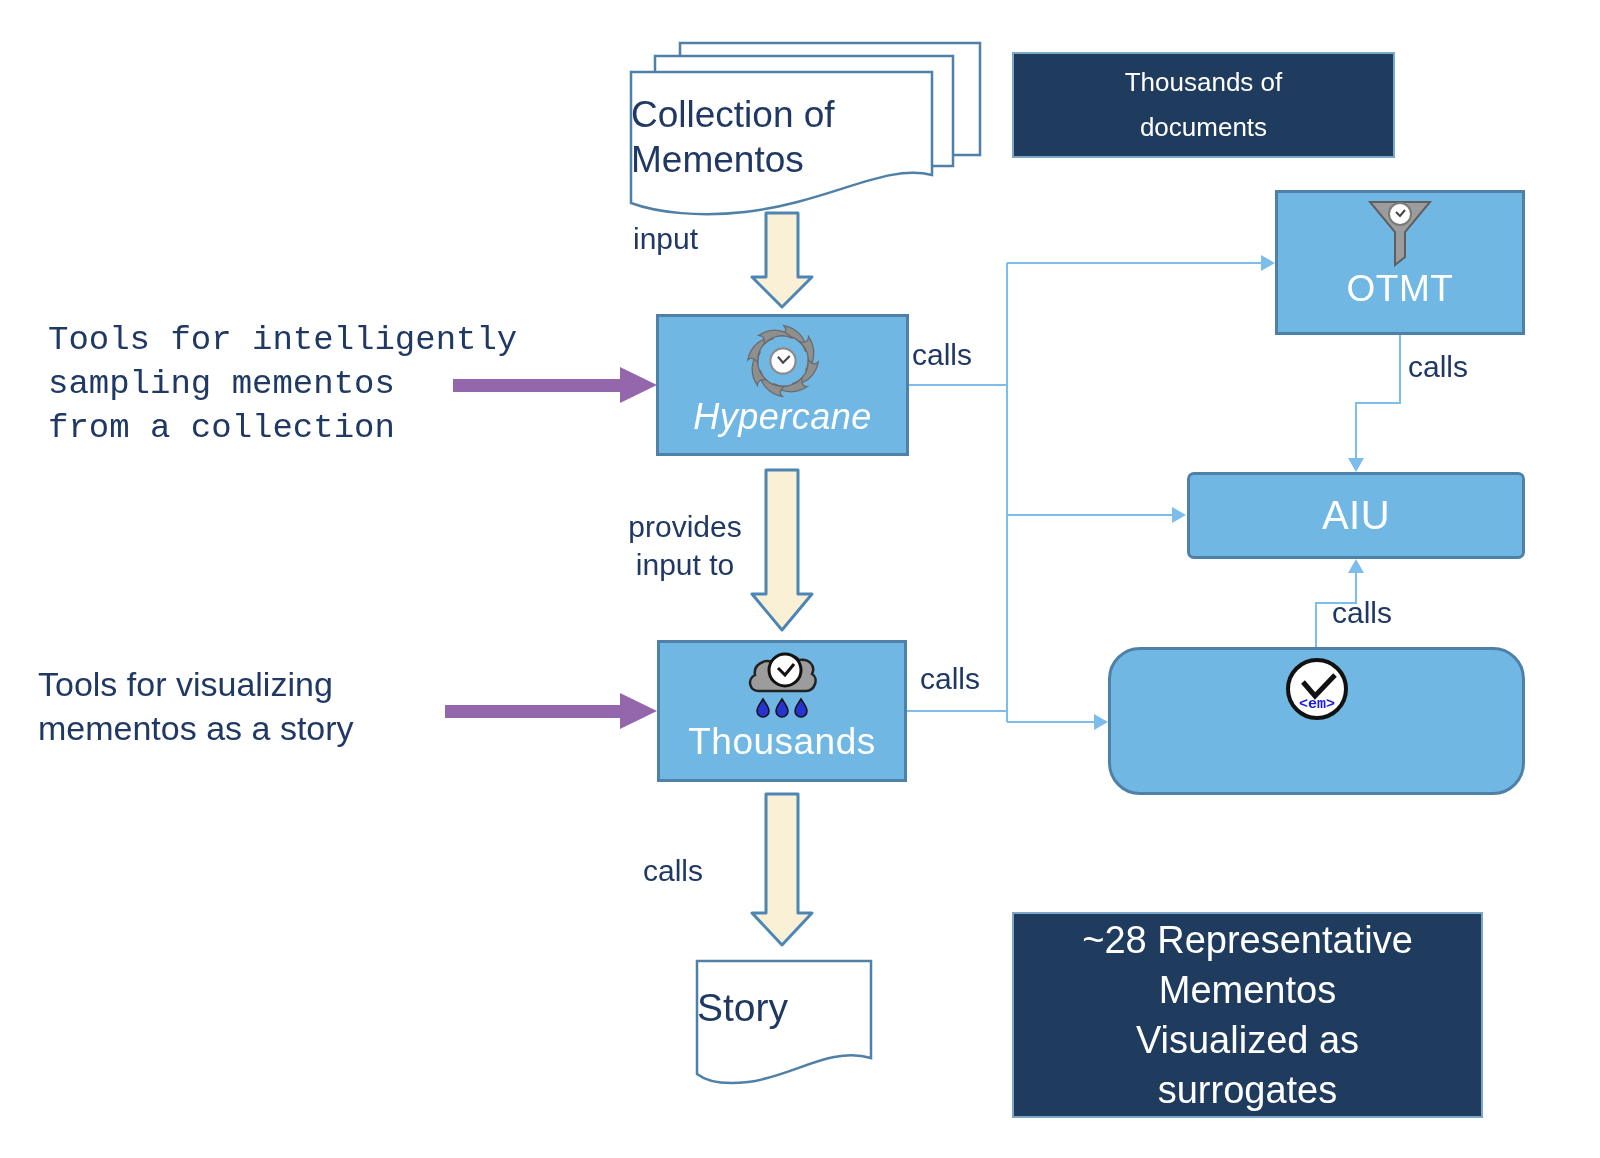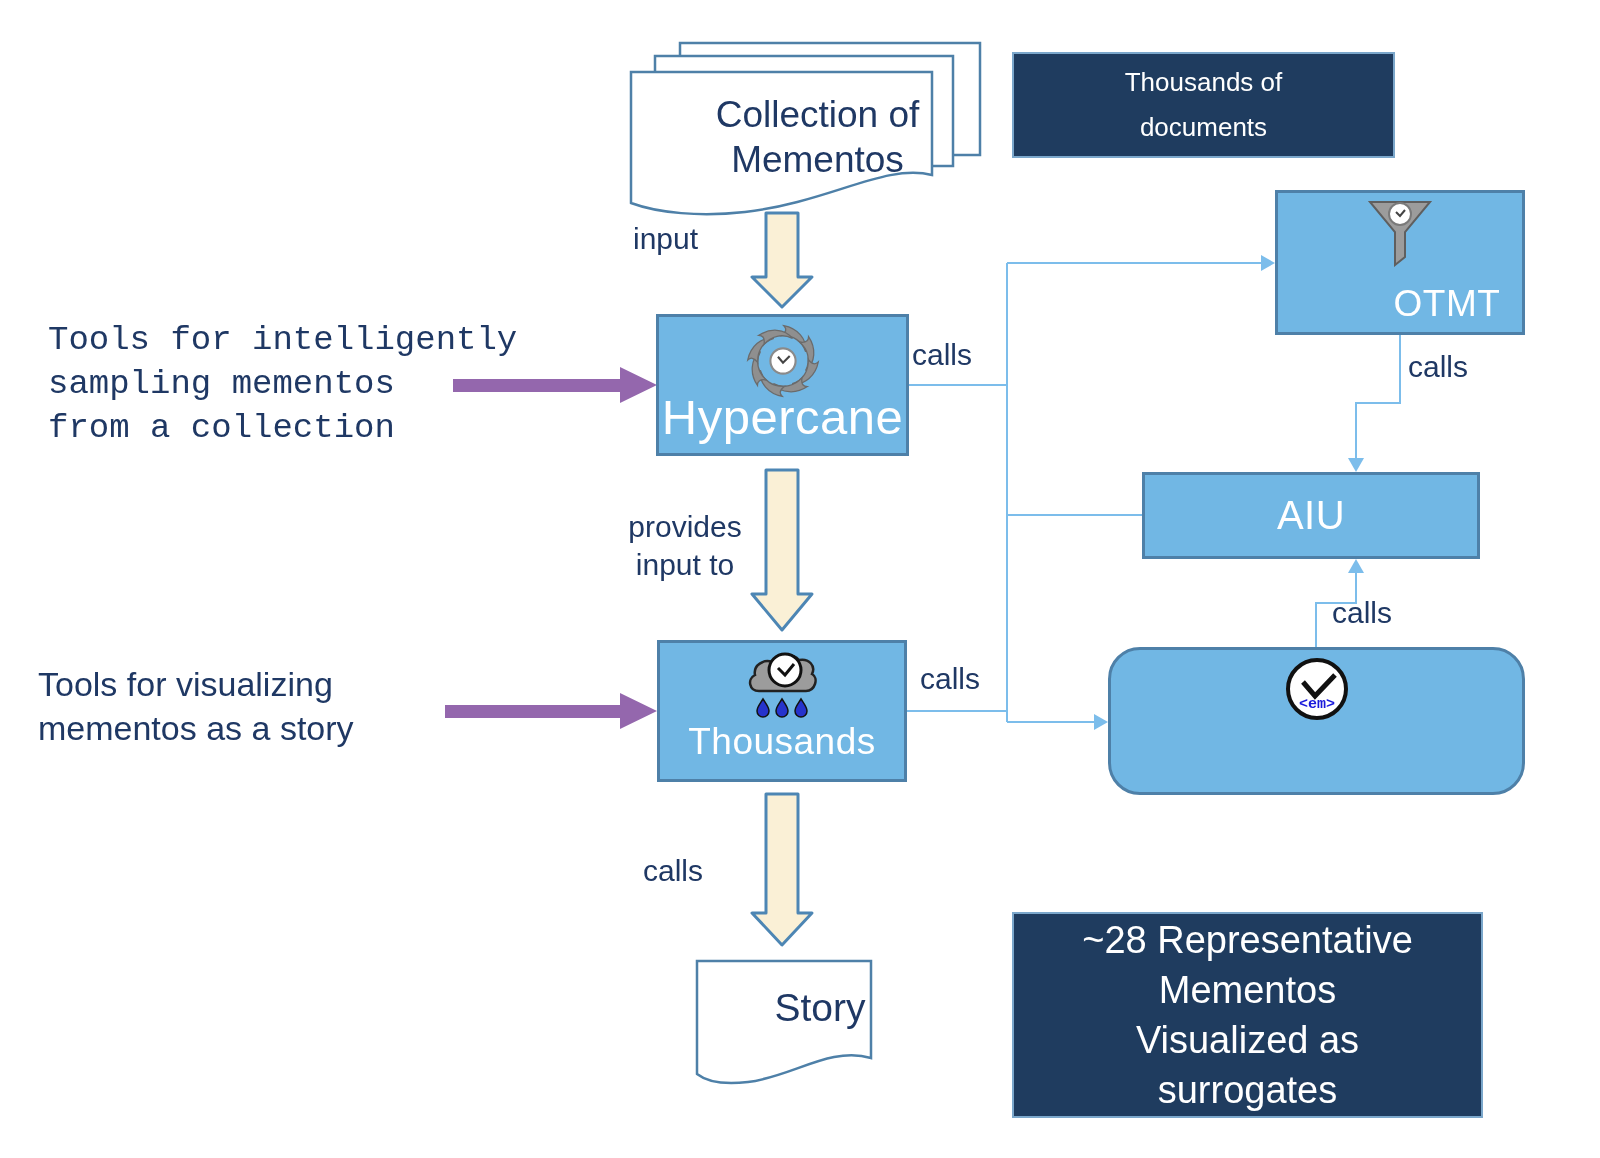--- a/index.html
+++ b/index.html
@@ -21,21 +21,21 @@
   .tool-box{position:absolute;z-index:2;box-sizing:border-box;background:var(--box-fill);
     border:3px solid var(--box-border);}
   .tool-label{position:absolute;left:0;width:100%;text-align:center;color:#fff;
     letter-spacing:.5px;line-height:1.1;z-index:3;}
   .dark-box{position:absolute;z-index:2;box-sizing:border-box;background:var(--dark-fill);
     border:2px solid var(--dark-border);display:flex;align-items:center;justify-content:center;
     color:#fff;text-align:center;}
   .pre{white-space:pre-line;}
   .edge-label{position:absolute;z-index:3;color:var(--navy-text);font-size:30px;}
   .annotation{position:absolute;z-index:3;color:var(--navy-text);font-size:34px;line-height:44px;}
-  .doc-label{position:absolute;z-index:3;color:var(--navy-text);text-align:center;padding-left:36px;}
+  .doc-label{position:absolute;z-index:3;color:var(--navy-text);text-align:left;}
   .icon{position:absolute;left:50%;transform:translateX(-50%);z-index:3;}
 </style>
 </head>
 <body>
 
 <div id="canvas">
 
   <svg id="shape-layer" width="1600" height="1158" viewBox="0 0 1600 1158">
 
     <g>
@@ -91,21 +91,21 @@
         <path d="M 1 -42 C 17 -39 29 -26 27 -11 C 23 -24 11 -31 -2 -30 C 5 -35 4 -39 1 -42 Z" transform="rotate(90)"></path>
         <path d="M 1 -42 C 17 -39 29 -26 27 -11 C 23 -24 11 -31 -2 -30 C 5 -35 4 -39 1 -42 Z" transform="rotate(135)"></path>
         <path d="M 1 -42 C 17 -39 29 -26 27 -11 C 23 -24 11 -31 -2 -30 C 5 -35 4 -39 1 -42 Z" transform="rotate(180)"></path>
         <path d="M 1 -42 C 17 -39 29 -26 27 -11 C 23 -24 11 -31 -2 -30 C 5 -35 4 -39 1 -42 Z" transform="rotate(225)"></path>
         <path d="M 1 -42 C 17 -39 29 -26 27 -11 C 23 -24 11 -31 -2 -30 C 5 -35 4 -39 1 -42 Z" transform="rotate(270)"></path>
         <path d="M 1 -42 C 17 -39 29 -26 27 -11 C 23 -24 11 -31 -2 -30 C 5 -35 4 -39 1 -42 Z" transform="rotate(315)"></path>
       </g>
       <circle cx="0" cy="0" r="15" fill="#fff" stroke="#8A8A8A" stroke-width="2.5"></circle>
       <path d="M -6 -5 L 0 2 L 8 -6" fill="none" stroke="#444" stroke-width="2.5"></path>
     </svg>
-    <div class="tool-label" style="bottom:8px;font-size:49px;">Hypercane</div>
+    <div class="tool-label" style="bottom:16px;font-size:36px;font-style:italic;">Hypercane</div>
   </div>
 
   <div class="tool-box" style="left:657px;top:640px;width:250px;height:142px;">
     <svg class="icon" style="top:6px;" width="76" height="72" viewBox="0 0 76 72">
       <path d="M 15 42 C 5 42 3 30 11 26 C 9 16 20 10 28 13 C 33 4 49 4 55 11 C 65 9 72 17 68 25 C 75 29 71 42 62 42 Z" fill="#9C9C9C" stroke="#222" stroke-width="2.5"></path>
       <circle cx="41" cy="21" r="16" fill="#fff" stroke="#111" stroke-width="3"></circle>
       <path d="M 34 19 L 41 26 L 50 15" fill="none" stroke="#111" stroke-width="3"></path>
       <g fill="#2633CC" stroke="#111" stroke-width="1.5">
         <path d="M 0 -9 C 3 -4 6 -1 6 3 A 6 6 0 1 1 -6 3 C -6 -1 -3 -4 0 -9 Z" transform="translate(19,59)"></path>
         <path d="M 0 -9 C 3 -4 6 -1 6 3 A 6 6 0 1 1 -6 3 C -6 -1 -3 -4 0 -9 Z" transform="translate(38,59)"></path>
@@ -114,24 +114,24 @@
     </svg>
     <div class="tool-label" style="bottom:16px;font-size:37px;">Thousands</div>
   </div>
 
   <div class="tool-box" style="left:1275px;top:190px;width:250px;height:145px;">
     <svg class="icon" style="top:6px;" width="66" height="68" viewBox="0 0 66 68">
       <polygon points="3,3 63,3 38,33 38,58 28,66 28,33" fill="#9C9C9C" stroke="#5F5F5F" stroke-width="2"></polygon>
       <circle cx="33" cy="15" r="11" fill="#fff" stroke="#7A7A7A" stroke-width="2"></circle>
       <path d="M 29 13 L 33 17 L 38 11" fill="none" stroke="#444" stroke-width="2"></path>
     </svg>
-    <div class="tool-label" style="bottom:7px;font-size:37px;padding-left:47px;">OTMT</div>
+    <div class="tool-label" style="bottom:22px;font-size:37px;">OTMT</div>
   </div>
 
-  <div class="tool-box" style="left:1142px;top:472px;width:338px;height:87px;display:flex;align-items:center;justify-content:center;">
+  <div class="tool-box" style="left:1187px;top:472px;width:338px;height:87px;display:flex;align-items:center;justify-content:center;border-radius:7px;">
     <div style="color:#fff;font-size:40px;letter-spacing:.5px;">AIU</div>
   </div>
 
   <div class="tool-box" style="left:1108px;top:647px;width:417px;height:148px;border-radius:32px;">
     <svg class="icon" style="top:6px;" width="70" height="70" viewBox="0 0 70 70">
       <circle cx="35" cy="33" r="29" fill="#fff" stroke="#111" stroke-width="4"></circle>
       <path d="M 21 26 L 33 40 L 53 19" fill="none" stroke="#111" stroke-width="5"></path>
       <text x="35" y="52" text-anchor="middle" font-family="Liberation Mono, monospace" font-weight="bold" font-size="15" fill="#1A1ADB">&lt;em&gt;</text>
     </svg>
   </div>

